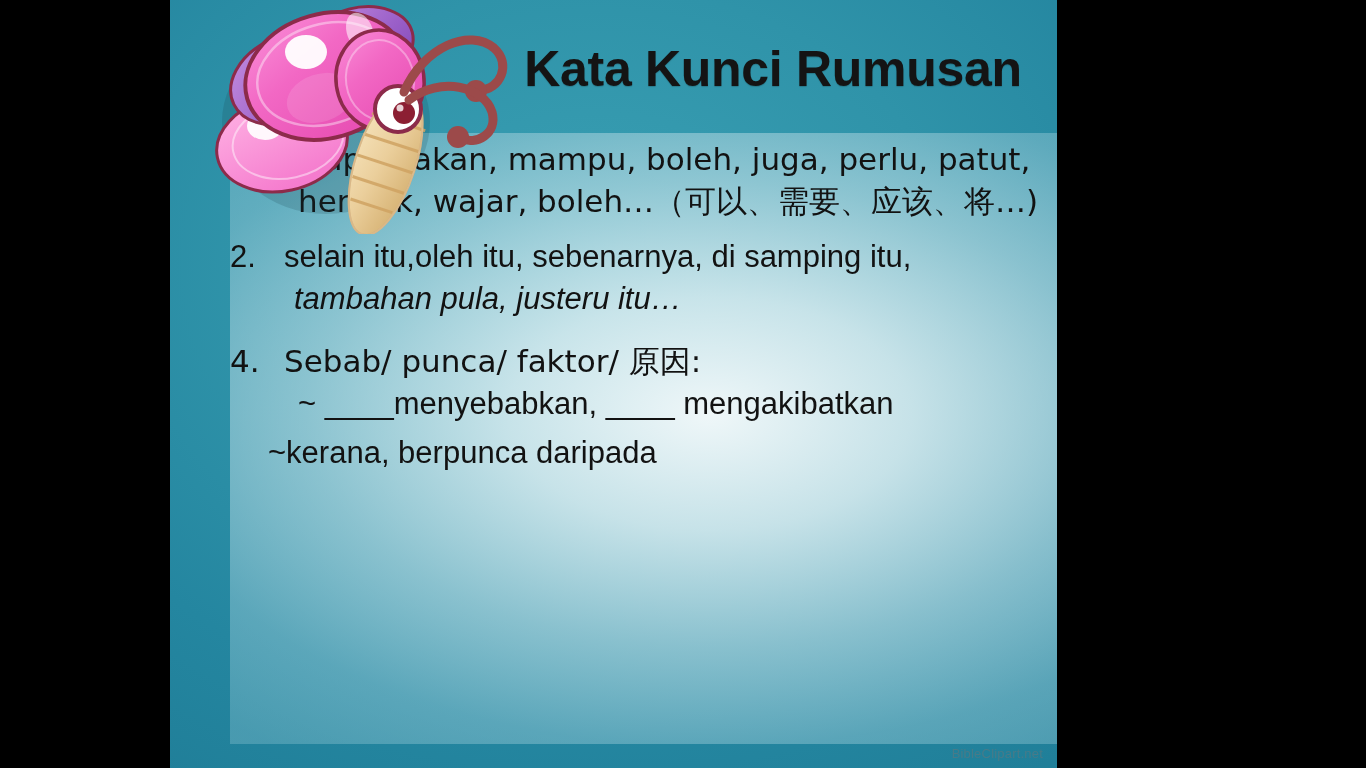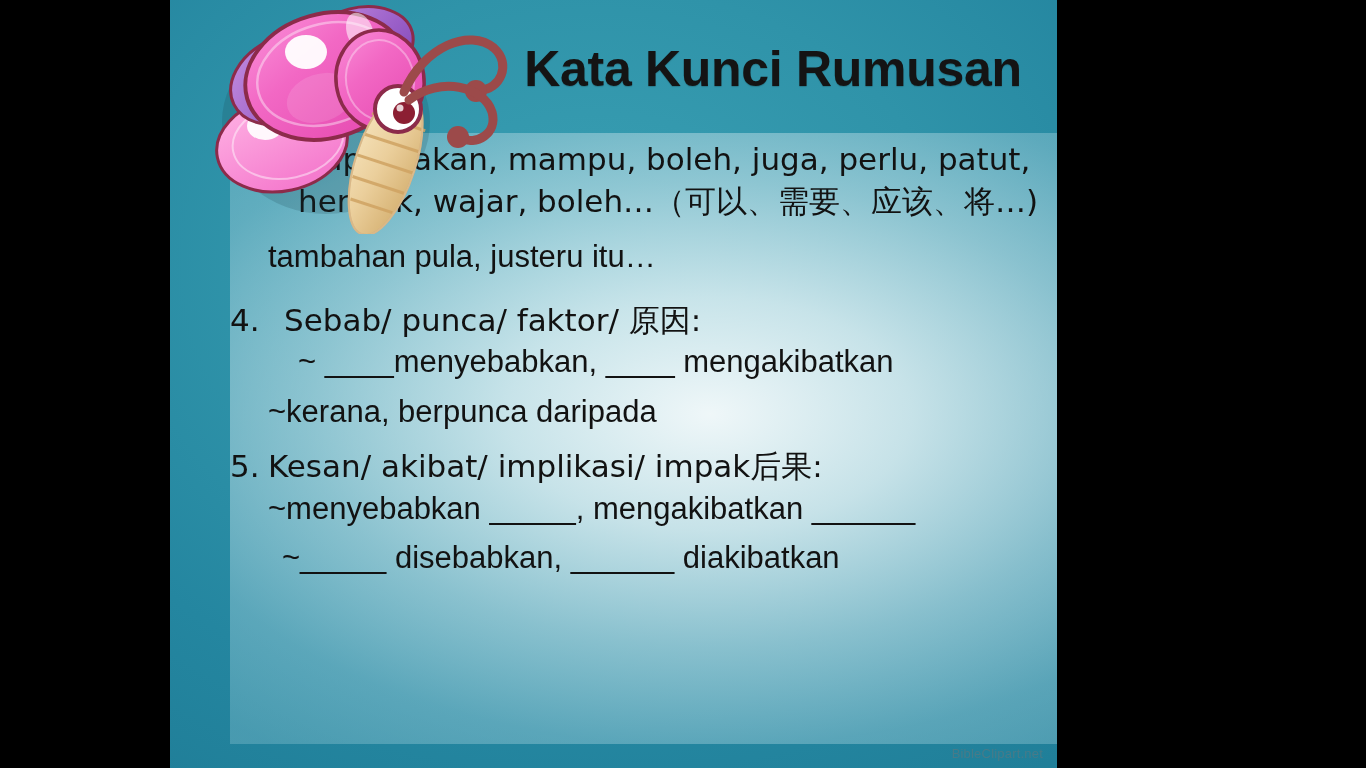--- a/index.html
+++ b/index.html
@@ -104,21 +104,21 @@
   .item {
     position: relative;
     margin: 0;
   }
   .marker {
     display: inline-block;
     width: 54px;
     text-align: left;
   }
   .indent-1 { padding-left: 68px; }
-  .indent-2 { padding-left: 38px; }
+  .indent-2 { padding-left: 64px; font-style: italic; }
   .indent-3 { padding-left: 38px; }
   .indent-4 { padding-left: 52px; }
 
   .gap-s { height: 8px; }
   .gap-m { height: 14px; }
 
   
   #watermark {
     position: absolute;
     right: 14px;
@@ -215,43 +215,38 @@
       <div id="content-list">
 
         <div class="item">
           <div class="line cjk"><span class="marker">1.</span><span>  dapat, akan, mampu, boleh, juga, perlu, patut,</span></div>
           <div class="line cjk indent-1">hendak, wajar, boleh…（可以、需要、应该、将…)</div>
         </div>
 
         <div class="gap-m"></div>
 
         <div class="item">
+          <div class="line"><span class="marker">2.</span><span>selain itu,oleh itu, sebenarnya, di samping itu,</span></div>
           <div class="line indent-2">tambahan pula, justeru itu…</div>
         </div>
 
         <div class="gap-m"></div>
 
 
         <div class="gap-s"></div>
 
         <div class="item">
           <div class="line cjk"><span class="marker">4.</span><span>Sebab/ punca/ faktor/ 原因:</span></div>
           <div class="line indent-1">~ ____menyebabkan, ____ mengakibatkan</div>
           <div class="gap-s"></div>
           <div class="line indent-3">~kerana, berpunca daripada</div>
         </div>
 
         <div class="gap-m"></div>
 
-        <div class="item">
-          <div class="line cjk"><span class="marker" style="width:38px">5.</span><span>Kesan/ akibat/ implikasi/ impak后果:</span></div>
-          <div class="line indent-3">~menyebabkan _____, mengakibatkan ______</div>
-          <div class="gap-s"></div>
-          <div class="line indent-4">~_____ disebabkan, ______ diakibatkan</div>
-        </div>
 
       </div>
     </div>
 
     <div id="watermark">BibleClipart.net</div>
 
   </div>
 
   <div class="letterbox left"></div>
   <div class="letterbox right"></div>

